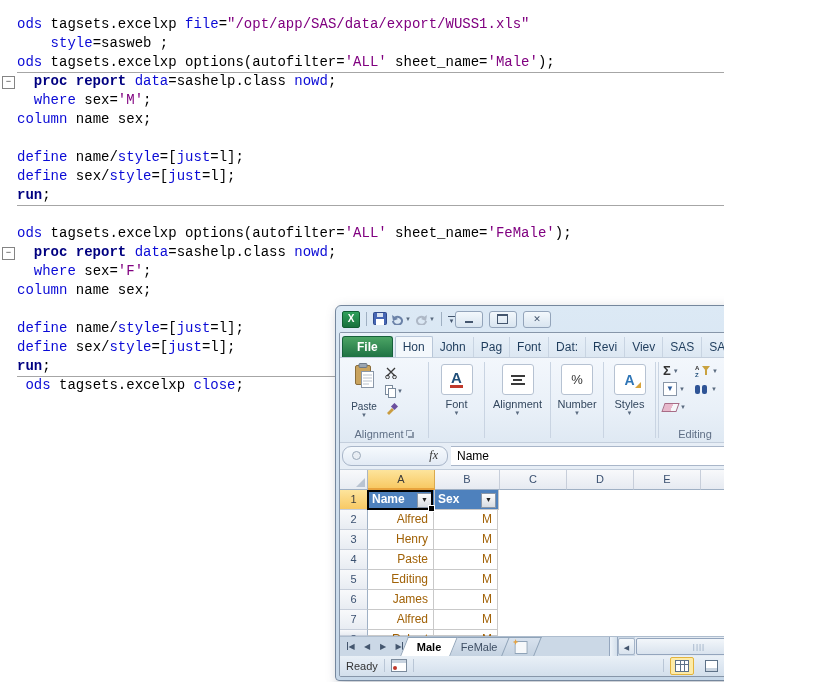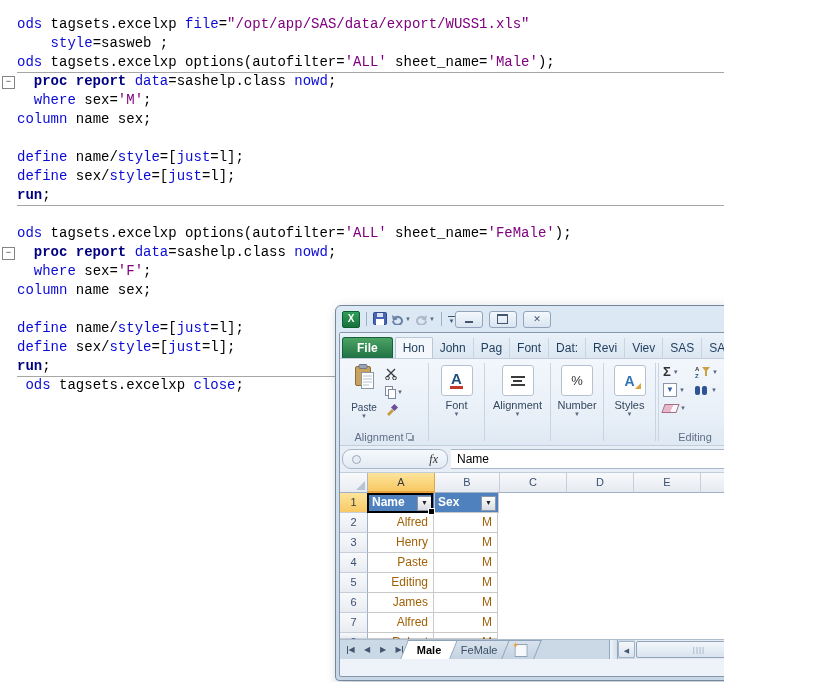--- a/index.html
+++ b/index.html
@@ -574,16 +574,35 @@
         <span class="hsplit"></span>
         <span class="harrow">◀</span>
         <span class="htrack">
             <span class="hthumb">||||</span>
           </span>
         <span class="harrow">▶</span>
         <span class="hsplit"></span>
         <span class="sheetbar-endpad"></span>
       </div>
 
+      <div class="xl-statusbar">
+        <span>Ready</span>
+        <span class="ssep"></span>
+        <span class="macro-ic"></span>
+        <span class="ssep"></span>
+        <span class="sb-spacer"></span>
+        <span class="ssep"></span>
+        <span class="viewbtn active">
+            <span class="vb-normal"></span>
+          </span>
+        <span class="viewbtn">
+            <span class="vb-layout"></span>
+          </span>
+        <span class="viewbtn">
+            <span class="vb-break"></span>
+          </span>
+        <span class="zoom-label">100%</span>
+        <span class="grip"></span>
+      </div>
 
     </div>
   </div>
 </div>
 
 </body></html>

